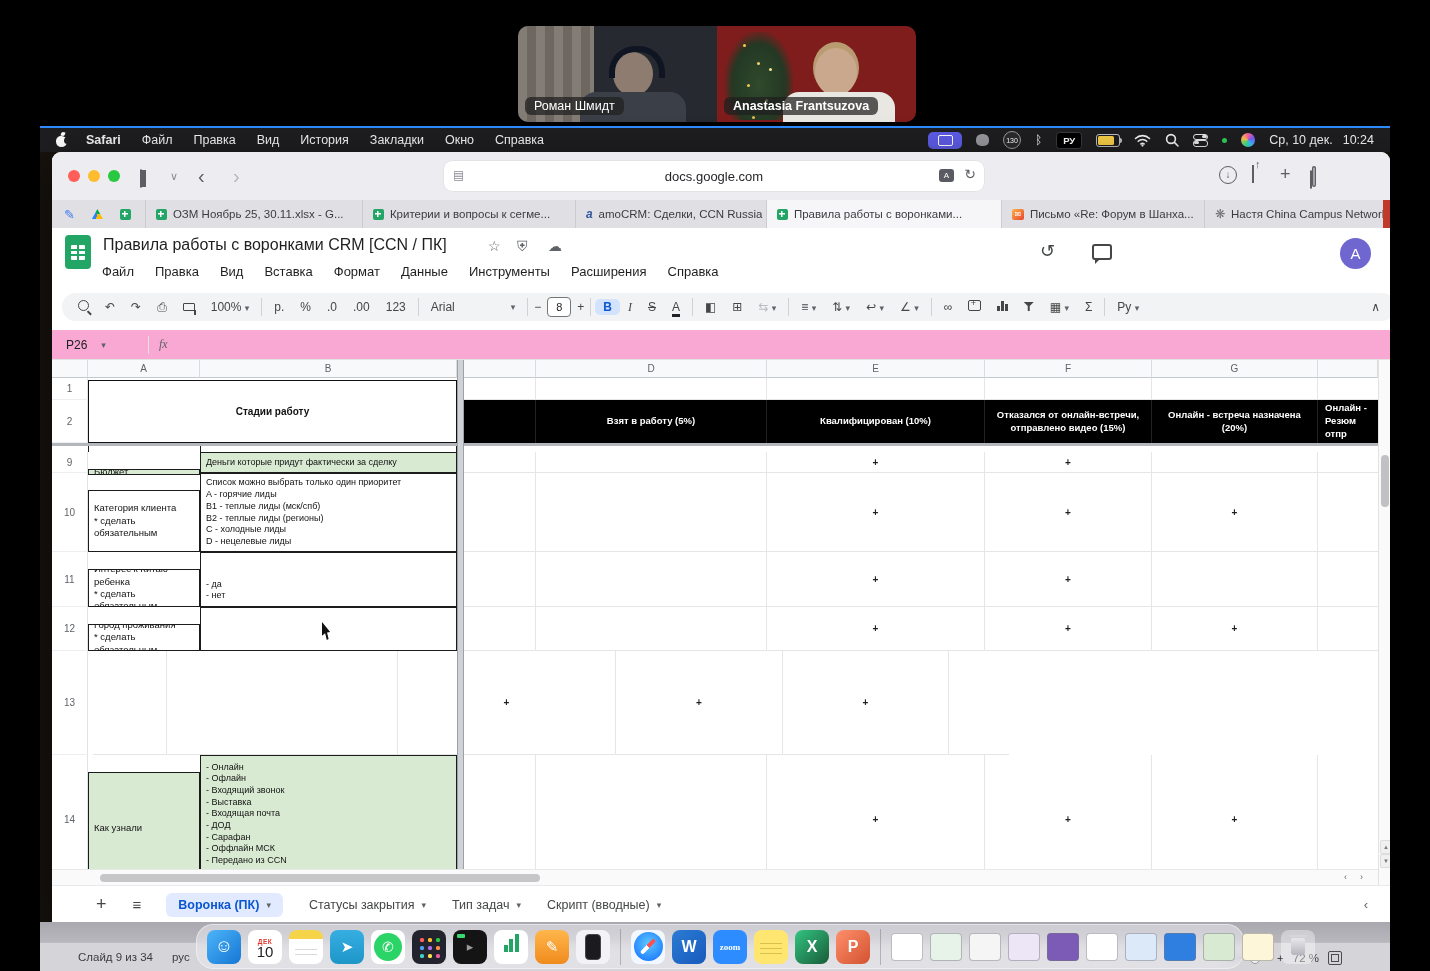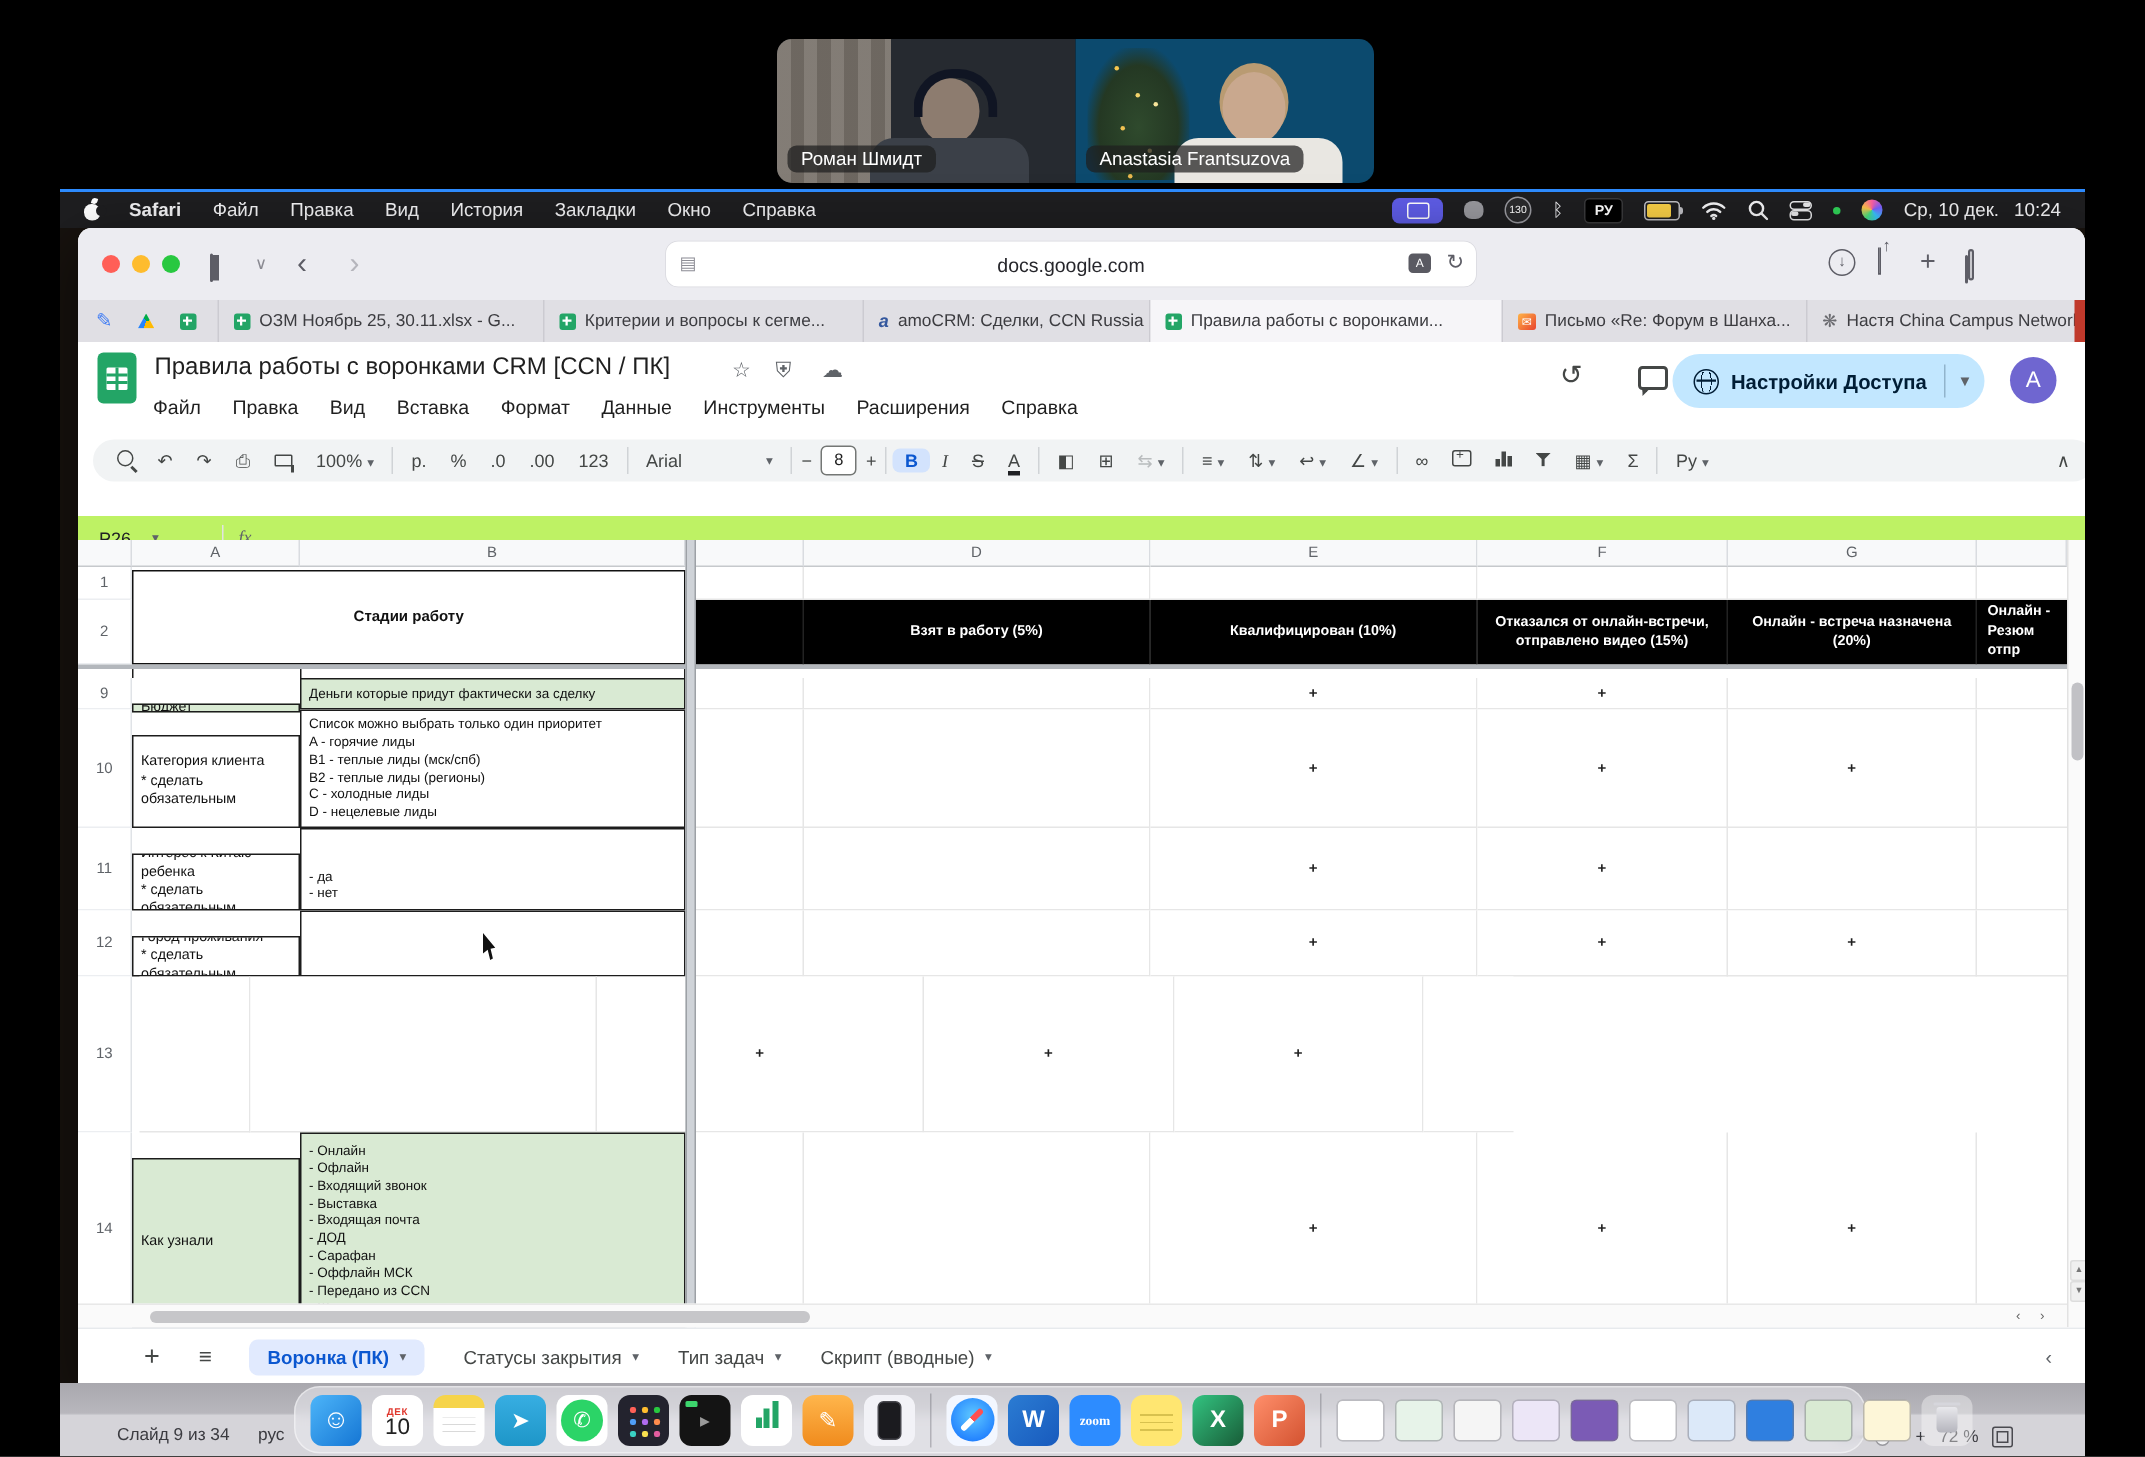--- a/index.html
+++ b/index.html
@@ -99,21 +99,21 @@
   .strike{text-decoration:line-through;}
   .tcolor{border-bottom:3px solid #202124;line-height:11px;}
   .minibars{display:inline-flex;align-items:flex-end;gap:1.5px;height:11px;}
   .minibars i{width:2.5px;background:#444746;display:block;}
   .funnel{width:10px;height:9px;background:#444746;clip-path:polygon(0 0,100% 0,60% 45%,60% 100%,40% 100%,40% 45%);display:inline-block;}
   .cmticon{width:11px;height:9px;border:1.5px solid #444746;border-radius:2px;position:relative;display:inline-block;}
   .cmticon:after{content:"+";position:absolute;left:1.5px;top:-3.5px;font-size:9px;}
   .roller{width:10px;height:6px;border:1.5px solid #444746;border-radius:1px;position:relative;display:inline-block;}
   .roller:after{content:"";position:absolute;right:-2px;top:6px;width:1.5px;height:5px;background:#444746;}
   
-  .fbar{position:absolute;left:0;top:192px;width:100%;height:29px;background:#bef264;border-bottom:1px solid #e1e3e1;display:flex;align-items:center;font-size:12px;color:#202124;text-align:right;}
+  .fbar{position:absolute;left:0;top:178px;width:100%;height:29px;background:#f9a8d4;border-bottom:1px solid #e1e3e1;display:flex;align-items:center;font-size:12px;color:#202124;text-align:right;}
   .namebox{width:72px;padding-left:14px;display:flex;align-items:center;gap:14px;}
   .fxsep{width:1px;height:18px;background:#e1e3e1;margin:0 10px;}
   .fx{font-style:italic;color:#5f6368;font-family:"Liberation Serif",serif;}
   
   .gridbody{position:absolute;left:0;top:208px;width:1338px;height:525px;overflow:hidden;background:#fff;}
   .grow{position:absolute;left:0;display:flex;width:1326px;}
   .cell{box-sizing:border-box;flex:0 0 auto;overflow:hidden;}
   .w-num{width:36px;}.w-a{width:112px;}.w-b{width:257px;}.w-gap{width:5px;}
   .w-c{width:74px;}.w-d{width:231px;}.w-e{width:218px;}.w-f{width:167px;}.w-g{width:166px;}.w-h{width:60px;}
   .chd{background:#f8f9fa;border-right:1px solid #d9dce0;border-bottom:1px solid #c6c9cc;color:#5f6368;font-size:10px;display:flex;align-items:center;justify-content:center;height:18px;}
@@ -190,21 +190,21 @@
 
 <div id="stage">
 
   <div class="abs video" style="left:518px;width:199px;border-radius:10px 0 0 10px;background:#262a30;">
     <div class="curtain"></div>
     <div class="head" style="left:95px;top:26px;width:40px;height:44px;background:#8d7c6f;"></div>
     <div class="phones" style="left:91px;top:20px;"></div>
     <div class="torso" style="left:62px;top:66px;width:106px;height:49px;background:#3b4048;"></div>
     <div class="vname">Роман Шмидт</div>
   </div>
-  <div class="abs video" style="left:717px;width:199px;border-radius:0 10px 10px 0;background:#0c4a6e;">
+  <div class="abs video" style="left:717px;width:199px;border-radius:0 10px 10px 0;background:#7f1d1d;font-weight:bold;">
     <div class="tree">
         <span class="lights" style="left:18px;top:12px;"></span>
       </div>
     <div class="head" style="left:98px;top:22px;width:42px;height:48px;background:#c9a88e;box-shadow:0 -4px 0 2px #b99b72;"></div>
     <div class="torso" style="left:66px;top:66px;width:112px;height:49px;background:#e9e7e2;"></div>
     <div class="vname">Anastasia Frantsuzova</div>
   </div>
 
   <div class="abs screen"></div>
 
@@ -322,26 +322,20 @@
         <span>Вид</span>
         <span>Вставка</span>
         <span>Формат</span>
         <span>Данные</span>
         <span>Инструменты</span>
         <span>Расширения</span>
         <span>Справка</span>
       </div>
       <span class="hist">↺</span>
       <span class="cmt"></span>
-      <div class="sharebtn">
-        <span class="globe"></span>
-        <span>Настройки Доступа</span>
-        <span class="sep"></span>
-          <span class="car">▼</span>
-      </div>
       <span class="avatar">A</span>
     </div>
 
     <div class="gtoolbar">
       <span class="ti"><span class="mag"></span></span>
       <span class="ti">↶</span>
       <span class="ti">↷</span>
       <span class="ti">⎙</span>
       <span class="ti"><span class="roller"></span></span>
       <span class="ti"><span>100%</span> <span class="car">▾</span></span>

